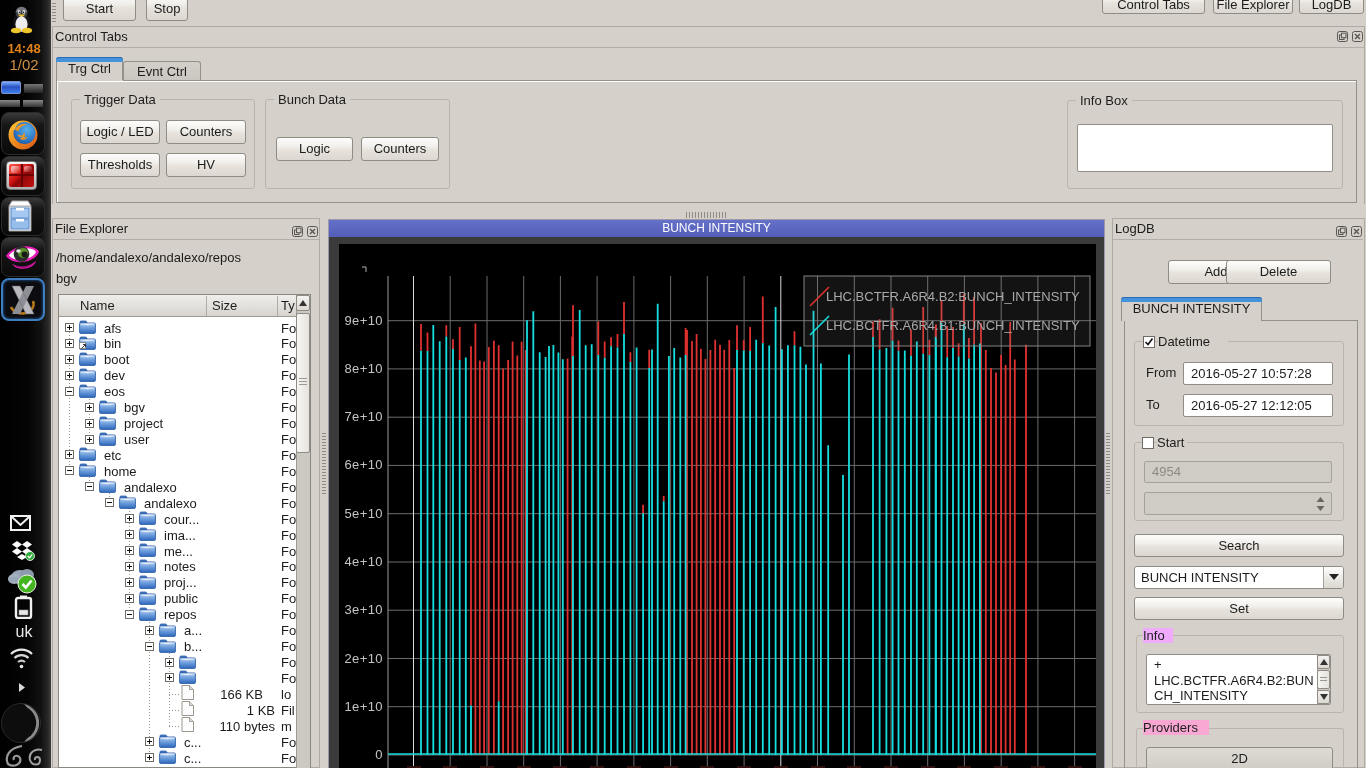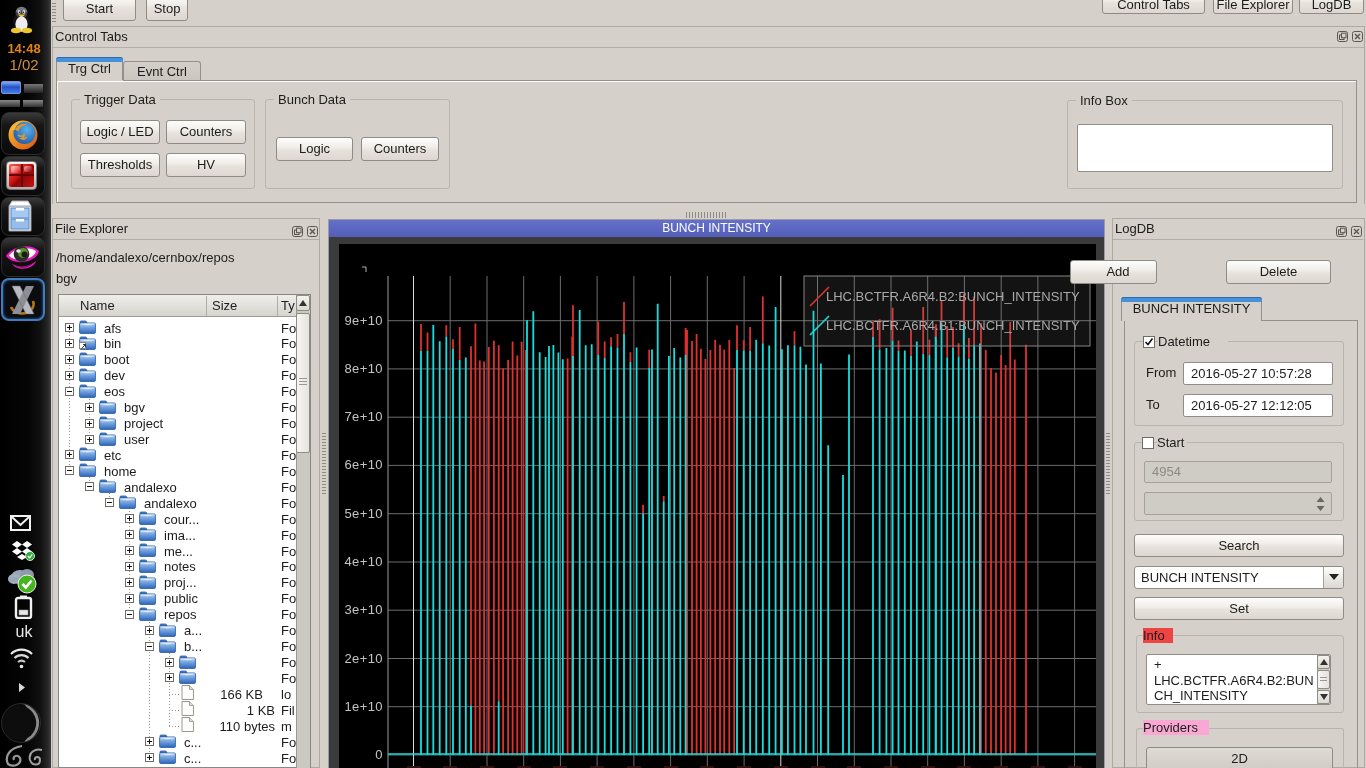--- a/index.html
+++ b/index.html
@@ -75,21 +75,21 @@
 <div class="abs dtitle" style="left:53px;top:219px;width:266px;height:21px;">File Explorer</div>
 <svg class="abs" style="left:292px;top:226px" width="11" height="11" viewBox="0 0 11 11">
 <rect x="0.5" y="0.5" width="10" height="10" rx="2" fill="none" stroke="#5a5752"></rect>
 <rect x="2.5" y="4" width="4.5" height="4.5" fill="none" stroke="#5a5752"></rect>
 <rect x="4.5" y="2.2" width="4.5" height="4.5" fill="#d5d1ca" stroke="#5a5752"></rect>
   </svg>
 <svg class="abs" style="left:307px;top:226px" width="11" height="11" viewBox="0 0 11 11">
 <rect x="0.5" y="0.5" width="10" height="10" rx="2" fill="none" stroke="#5a5752"></rect>
 <path d="M3 3 L8 8 M8 3 L3 8" stroke="#5a5752" stroke-width="1.4"></path>
   </svg>
-<div class="abs " style="left:56px;top:250px;width:260px;height:16px;">/home/andalexo/cernbox/repos</div>
+<div class="abs " style="left:56px;top:250px;width:260px;height:16px;">/home/andalexo/andalexo/repos</div>
 <div class="abs " style="left:56px;top:271px;width:260px;height:16px;">bgv</div>
 <div class="abs " style="left:58px;top:294px;width:253px;height:474px;border:1px solid #8a8781;background:#fff;"></div>
 <div class="abs " style="left:59px;top:295px;width:251px;height:22px;background:linear-gradient(#efeeec,#d7d4ce);border-bottom:1px solid #9d9a94;"></div>
 <div class="abs " style="left:80px;top:298px;width:60px;height:16px;">Name</div>
 <div class="abs " style="left:212px;top:298px;width:40px;height:16px;">Size</div>
 <div class="abs " style="left:281px;top:298px;width:25px;height:16px;overflow:hidden;">Ty</div>
 <div class="abs " style="left:206px;top:296px;width:1px;height:20px;background:#b0ada7;"></div>
 <div class="abs " style="left:277px;top:296px;width:1px;height:20px;background:#b0ada7;"></div>
 <div class="abs" style="left:69px;top:323.5px;width:1px;height:147.37px;background:repeating-linear-gradient(0deg,#9a978f 0 1px,transparent 1px 3px);"></div>
 <div class="abs" style="left:89px;top:391.22px;width:1px;height:47.789999999999964px;background:repeating-linear-gradient(0deg,#9a978f 0 1px,transparent 1px 3px);"></div>
@@ -428,21 +428,21 @@
 <div class="abs dtitle" style="left:1113px;top:219px;width:250px;height:21px;">LogDB</div>
 <svg class="abs" style="left:1336px;top:226px" width="11" height="11" viewBox="0 0 11 11">
 <rect x="0.5" y="0.5" width="10" height="10" rx="2" fill="none" stroke="#5a5752"></rect>
 <rect x="2.5" y="4" width="4.5" height="4.5" fill="none" stroke="#5a5752"></rect>
 <rect x="4.5" y="2.2" width="4.5" height="4.5" fill="#d5d1ca" stroke="#5a5752"></rect>
   </svg>
 <svg class="abs" style="left:1351px;top:226px" width="11" height="11" viewBox="0 0 11 11">
 <rect x="0.5" y="0.5" width="10" height="10" rx="2" fill="none" stroke="#5a5752"></rect>
 <path d="M3 3 L8 8 M8 3 L3 8" stroke="#5a5752" stroke-width="1.4"></path>
   </svg>
-<div class="abs btn" style="left:1070px;top:260px;width:87px;height:24px;line-height:22px;padding-left:9px;">Add</div>
+<div class="abs btn" style="left:1168px;top:260px;width:87px;height:24px;line-height:22px;padding-left:9px;">Add</div>
 <div class="abs btn" style="left:1226px;top:260px;width:105px;height:24px;line-height:22px;">Delete</div>
 <div class="abs tab" style="left:1121px;top:297px;width:141px;height:24px;line-height:22px;"><i class="tabblue" style="font-style:normal"></i>BUNCH INTENSITY</div>
 <div class="abs " style="left:1124px;top:320px;width:234px;height:448px;border:1px solid #94918b;border-bottom:none;"></div>
 <div class="abs " style="left:1122px;top:320px;width:139px;height:1px;background:#d5d1ca;"></div>
 <div class="abs group" style="left:1134px;top:341px;width:210px;height:85px;"></div>
 <div class="abs ck" style="left:1143px;top:336px;width:12px;height:12px;">
     <svg width="10" height="10" viewBox="0 0 10 10" style="display:block;margin:0px">
       <path d="M1.5 5 L4 7.5 L8.5 1.5" stroke="#111" stroke-width="1.6" fill="none"></path>
     </svg>
   </div>
@@ -463,21 +463,21 @@
   </div>
 <div class="abs btn" style="left:1134px;top:534px;width:210px;height:23px;line-height:21px;">Search</div>
 <div class="abs " style="left:1134px;top:566px;width:210px;height:23px;line-height:21px;padding-left:6px;text-align:left;background:#fff;border:1px solid #8f8c86;border-radius:3px;">BUNCH INTENSITY</div>
 <div class="abs " style="left:1323px;top:567px;width:20px;height:21px;border-left:1px solid #a5a29b;border-radius:0 2px 2px 0;background:linear-gradient(#fdfdfc,#dcd8d1);">
     <svg width="10" height="6" viewBox="0 0 10 6" style="display:block;margin:7px auto">
       <path d="M0 0 L10 0 L5 6Z" fill="#222"></path>
     </svg>
   </div>
 <div class="abs btn" style="left:1134px;top:597px;width:210px;height:23px;line-height:21px;">Set</div>
 <div class="abs group" style="left:1136px;top:635px;width:208px;height:78px;"></div>
-<div class="abs " style="left:1143px;top:628px;width:30px;height:15px;background:#ef4444;">Info</div>
+<div class="abs " style="left:1143px;top:628px;width:30px;height:15px;background:#f0abfc;">Info</div>
 <div class="abs field" style="left:1146px;top:654px;width:185px;height:51px;overflow:hidden;line-height:15.5px;padding:2px 0 0 7px;">+<br>LHC.BCTFR.A6R4.B2:BUN<br>CH_INTENSITY</div>
 <div class="abs " style="left:1317px;top:655px;width:13px;height:49px;background:#ccc9c3;border-left:1px solid #9d9a94;"></div>
 <div class="abs " style="left:1317px;top:655px;width:13px;height:14px;background:linear-gradient(#f5f4f2,#dcd8d1);border:1px solid #8f8c86;border-radius:2px;">
     <svg width="8" height="6" viewBox="0 0 8 6" style="display:block;margin:3px auto">
       <path d="M4 0 L8 6 L0 6Z" fill="#333"></path>
     </svg>
   </div>
 <div class="abs " style="left:1317px;top:690px;width:13px;height:14px;background:linear-gradient(#f5f4f2,#dcd8d1);border:1px solid #8f8c86;border-radius:2px;">
     <svg width="8" height="6" viewBox="0 0 8 6" style="display:block;margin:3px auto">
       <path d="M4 6 L8 0 L0 0Z" fill="#333"></path>

